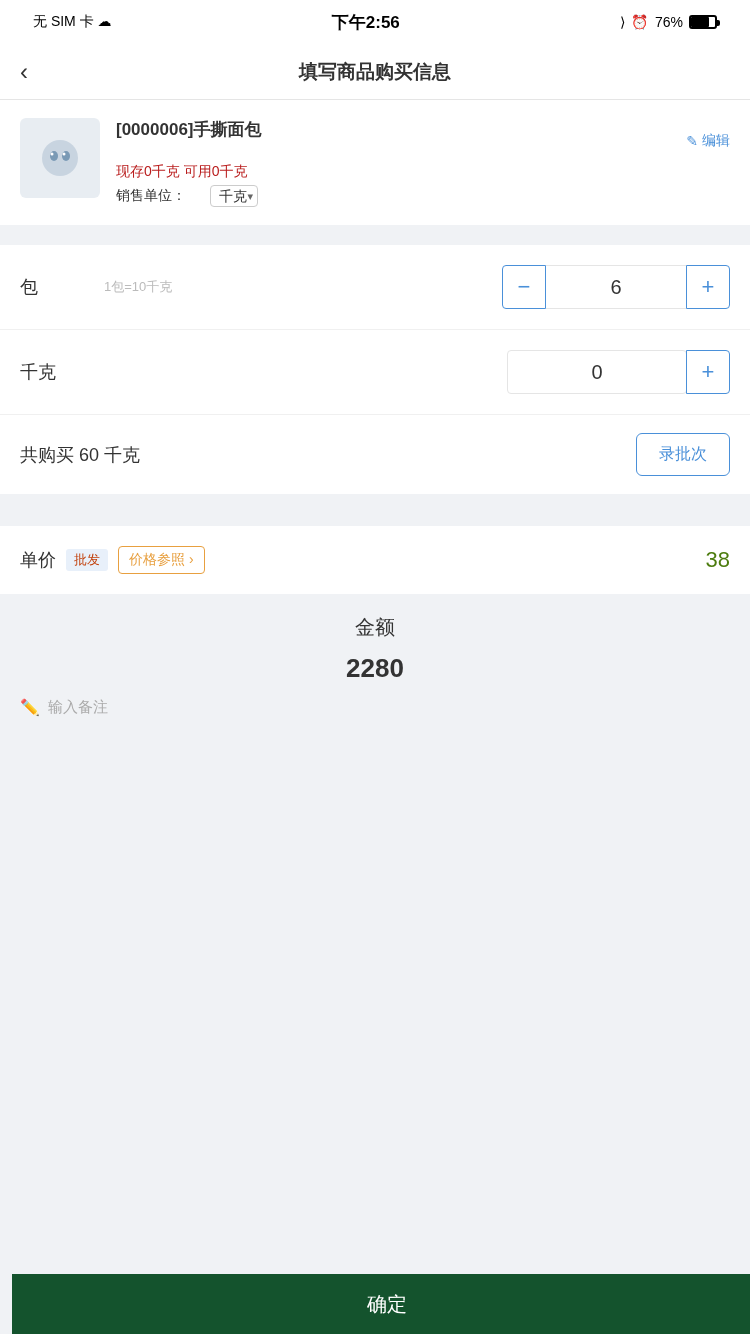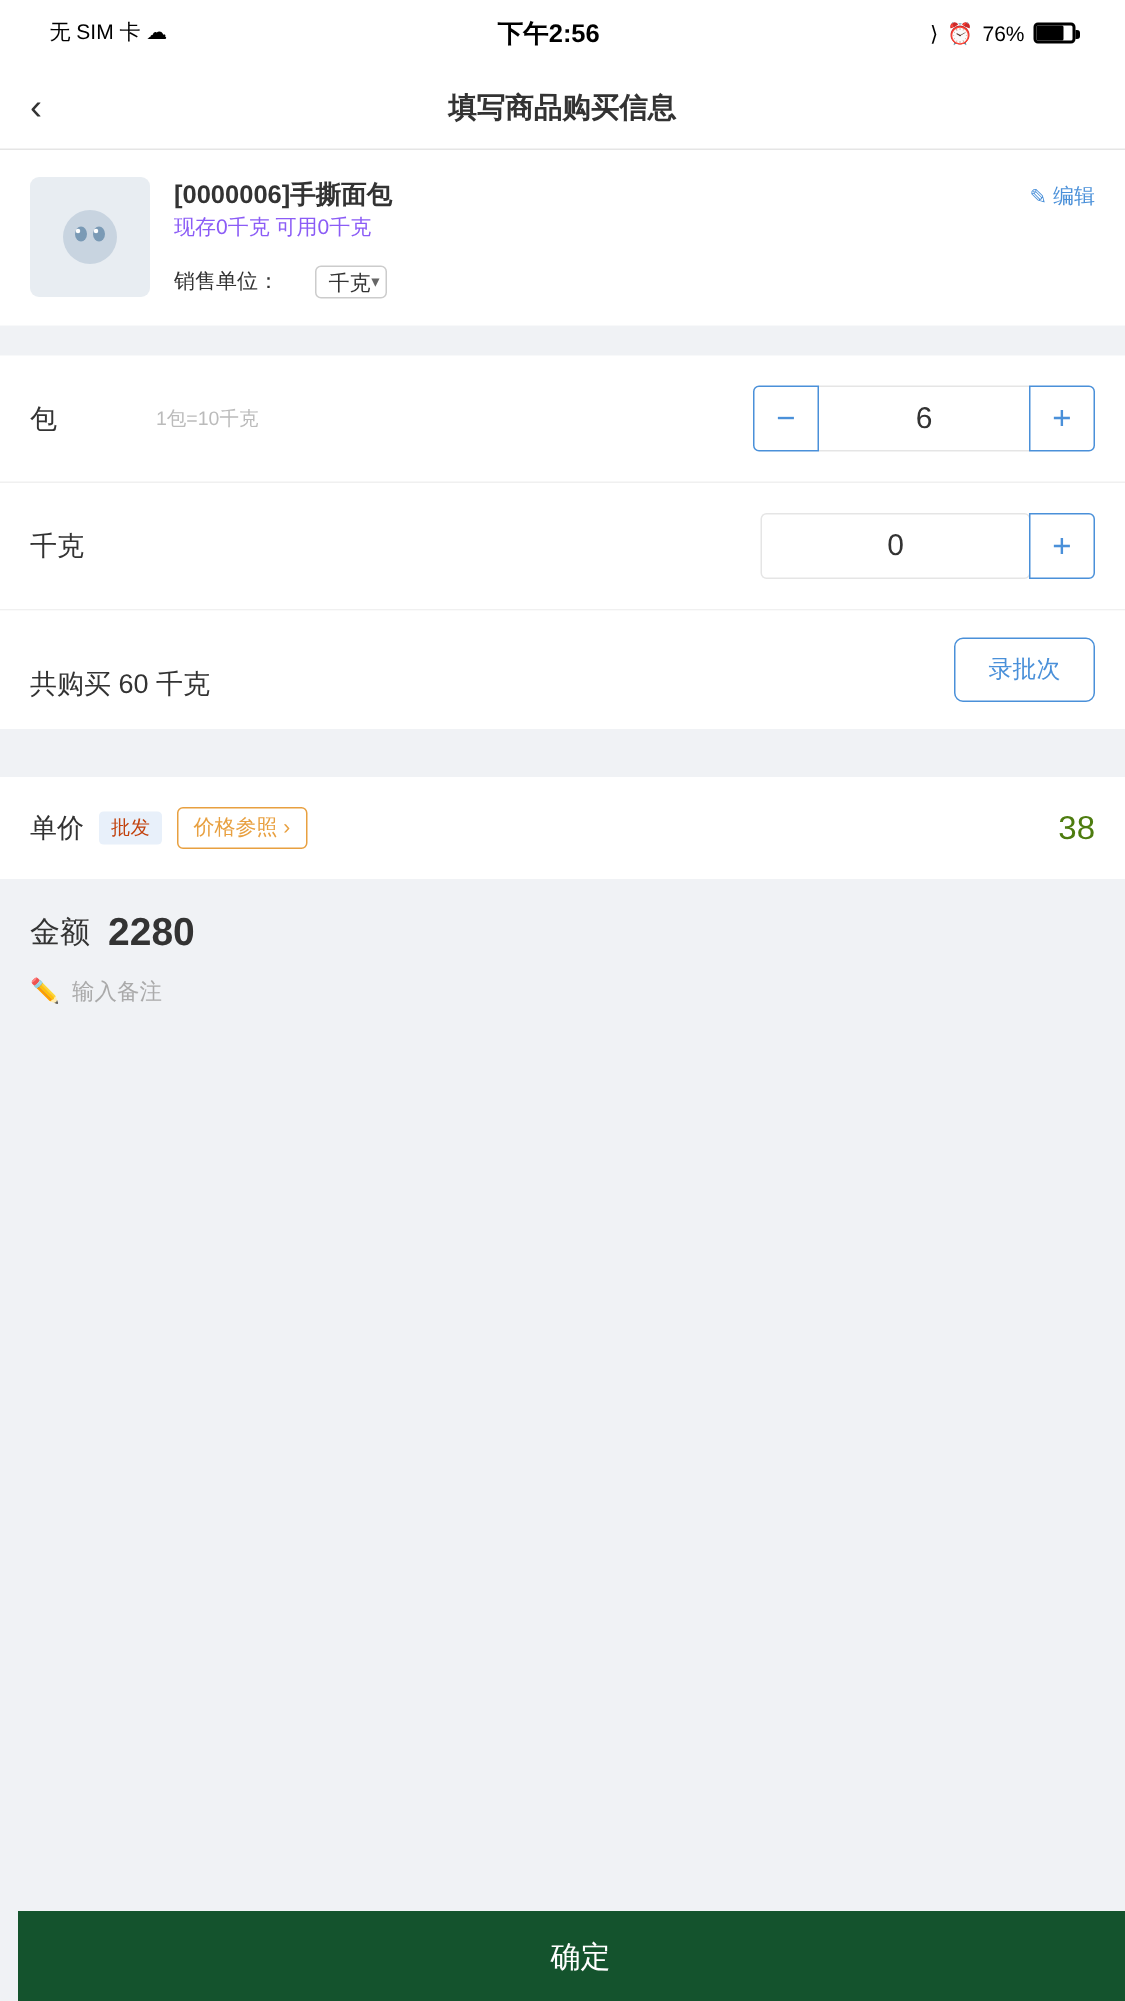--- a/index.html
+++ b/index.html
@@ -85,26 +85,26 @@
       align-items: center;
       justify-content: center;
       flex-shrink: 0;
     }
     .product-image svg { width: 40px; height: 40px; }
     .product-info { flex: 1; }
     .product-name {
       font-size: 17px;
       font-weight: 600;
       color: #333;
-      margin-bottom: 2px;
+      margin-bottom: 22px;
     }
     .product-stock {
       font-size: 14px;
-      color: #8b5cf6;
-      margin-bottom: 16px;
+      color: #b91c1c;
+      margin-bottom: 4px;
     }
     .product-unit {
       display: flex;
       align-items: center;
       font-size: 14px;
       color: #333;
       gap: 24px;
     }
     .unit-select {
       border: 1px solid #ccc;
@@ -193,21 +193,21 @@
       color: #333;
       background: #fff;
       outline: none;
     }
     .qty-row-right .qty-btn:first-child { border-radius: 4px 0 0 4px; }
     .qty-row-right .qty-btn:last-child { border-radius: 0 4px 4px 0; }
 
     
     .total-row {
       display: flex;
-      align-items: flex-end;
+      align-items: center;
       justify-content: space-between;
       padding: 18px 20px;
       background: #fff;
     }
     .total-label {
       font-size: 18px;
       color: #333;
     }
     .record-btn {
       border: 1px solid #4a90d9;
@@ -265,20 +265,21 @@
     
     .amount-section {
       background: #f0f2f5;
       padding: 20px 20px 16px 20px;
     }
     .amount-row {
       display: flex;
       align-items: center;
       gap: 12px;
       margin-bottom: 14px;
+      flex-direction: column;
     }
     .amount-label {
       font-size: 20px;
       color: #333;
       font-weight: 500;
     }
     .amount-value {
       font-size: 26px;
       color: #333;
       font-weight: 600;

